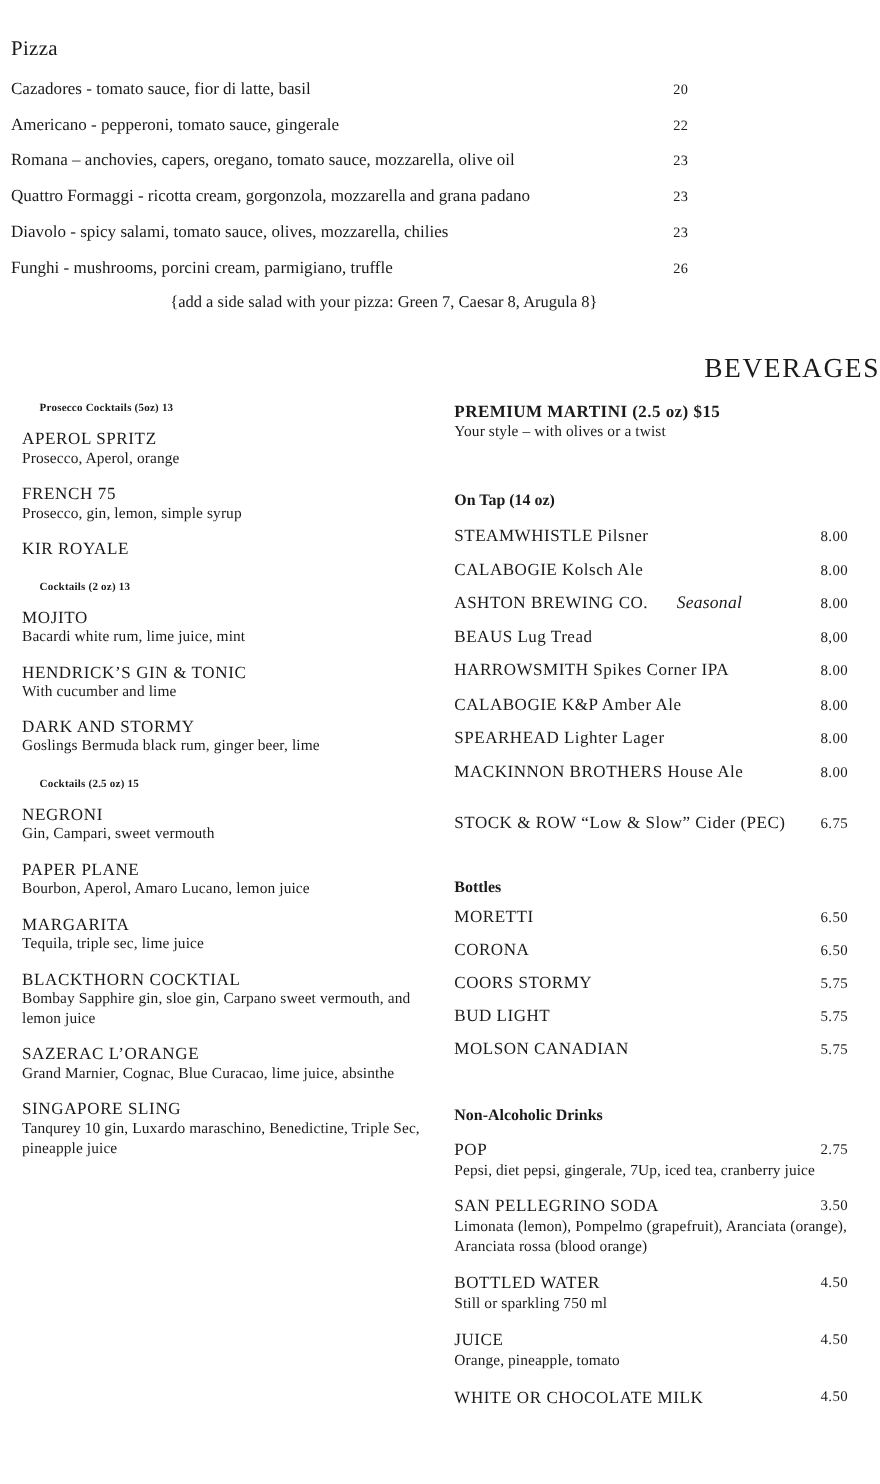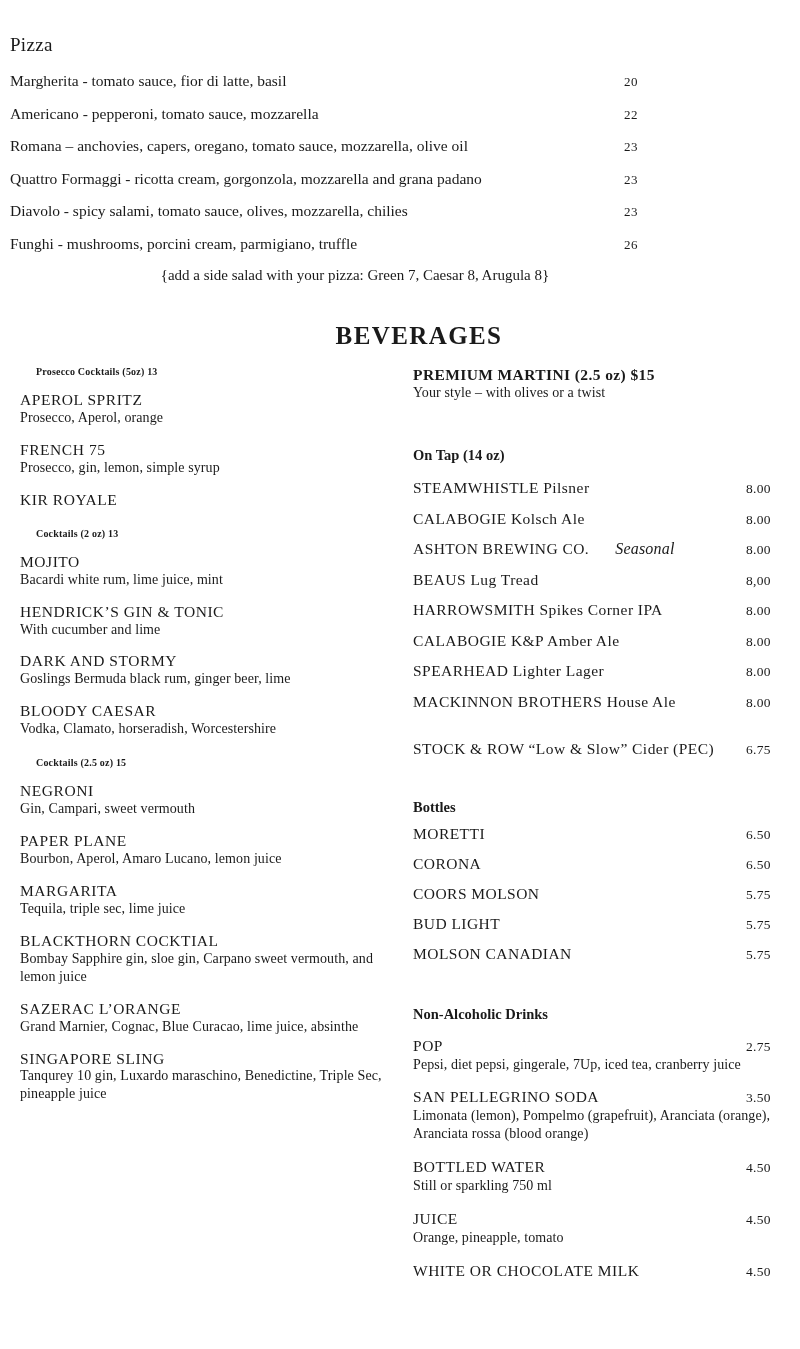--- a/index.html
+++ b/index.html
@@ -8,21 +8,21 @@
     width: 800px;
     height: 1349px;
     background: #ffffff;
     color: #1a1a1a;
     font-family: "Liberation Serif", "DejaVu Serif", serif;
     overflow: hidden;
     position: relative;
   }
 
   
-  .pizza-section { padding: 34px 8px 0 8px; }
+  .pizza-section { padding: 34px 20px 0 8px; }
   .pizza-title {
     font-size: 19px;
     letter-spacing: 0.3px;
     margin: 0 0 16px 2px;
     font-weight: normal;
   }
   .pizza-row {
     display: flex;
     align-items: baseline;
     font-size: 15.5px;
@@ -39,25 +39,25 @@
   }
   .side-salad {
     text-align: center;
     font-size: 15px;
     margin-top: 11px;
     padding-right: 90px;
   }
 
   
   .bev-header {
-    text-align: center;
+    text-align: right;
     font-size: 25px;
     letter-spacing: 1.4px;
     margin: 38px 0 16px 0;
-    font-weight: bold;
+    font-weight: normal;
     padding-left: 38px;
   }
 
   
   .columns {
     display: flex;
     align-items: flex-start;
     padding: 0 10px 0 0;
   }
   .col-left  { width: 400px; padding-left: 20px; }
@@ -142,21 +142,21 @@
   .nonalc-head {
     font-weight: bold;
     font-size: 14.5px;
     margin: 43px 0 14px 0;
   }
 
   
   .na-item { margin-bottom: 15px; }
   .na-line {
     display: flex;
-    align-items: flex-end;
+    align-items: flex-start;
     font-size: 15.5px;
     letter-spacing: 0.5px;
     gap: 45px;
   }
   .na-line .naname { flex: 0 0 auto; }
   .na-line .nafill { flex: 1 1 auto; }
   .na-line .naprice {
     flex: 0 0 auto;
     width: 44px;
     font-size: 13.5px;
@@ -169,26 +169,26 @@
     margin-top: 1px;
   }
 </style>
 </head>
 <body>
 
 <div class="pizza-section">
   <h2 class="pizza-title">Pizza</h2>
 
   <div class="pizza-row">
-    <span class="pizza-name">Margherita - tomato sauce, fior di latte, basil</span>
+    <span class="pizza-name">Cazadores - tomato sauce, fior di latte, basil</span>
     <span class="pizza-fill"></span>
     <span class="pizza-price">20</span>
   </div>
   <div class="pizza-row">
-    <span class="pizza-name">Americano - pepperoni, tomato sauce, mozzarella</span>
+    <span class="pizza-name">Americano - pepperoni, tomato sauce, gingerale</span>
     <span class="pizza-fill"></span>
     <span class="pizza-price">22</span>
   </div>
   <div class="pizza-row">
     <span class="pizza-name">Romana – anchovies, capers, oregano, tomato sauce, mozzarella, olive oil</span>
     <span class="pizza-fill"></span>
     <span class="pizza-price">23</span>
   </div>
   <div class="pizza-row">
     <span class="pizza-name">Quattro Formaggi - ricotta cream, gorgonzola, mozzarella and grana padano</span>
@@ -235,24 +235,20 @@
       <div class="drink-name">MOJITO</div>
       <div class="drink-desc">Bacardi white rum, lime juice, mint</div>
     </div>
     <div class="drink">
       <div class="drink-name">HENDRICK’S GIN &amp; TONIC</div>
       <div class="drink-desc">With cucumber and lime</div>
     </div>
     <div class="drink">
       <div class="drink-name">DARK AND STORMY</div>
       <div class="drink-desc">Goslings Bermuda black rum, ginger beer, lime</div>
-    </div>
-    <div class="drink">
-      <div class="drink-name">BLOODY CAESAR</div>
-      <div class="drink-desc">Vodka, Clamato, horseradish, Worcestershire</div>
     </div>
 
     <div class="cat-head cat-gap">Cocktails (2.5 oz) 15</div>
 
     <div class="drink">
       <div class="drink-name">NEGRONI</div>
       <div class="drink-desc">Gin, Campari, sweet vermouth</div>
     </div>
     <div class="drink">
       <div class="drink-name">PAPER PLANE</div>
@@ -347,21 +343,21 @@
       <span class="pname">MORETTI</span>
       <span class="pfill"></span>
       <span class="pprice">6.50</span>
     </div>
     <div class="price-row bottle-row">
       <span class="pname">CORONA</span>
       <span class="pfill"></span>
       <span class="pprice">6.50</span>
     </div>
     <div class="price-row bottle-row">
-      <span class="pname">COORS MOLSON</span>
+      <span class="pname">COORS STORMY</span>
       <span class="pfill"></span>
       <span class="pprice">5.75</span>
     </div>
     <div class="price-row bottle-row">
       <span class="pname">BUD LIGHT</span>
       <span class="pfill"></span>
       <span class="pprice">5.75</span>
     </div>
     <div class="price-row bottle-row">
       <span class="pname">MOLSON CANADIAN</span>

